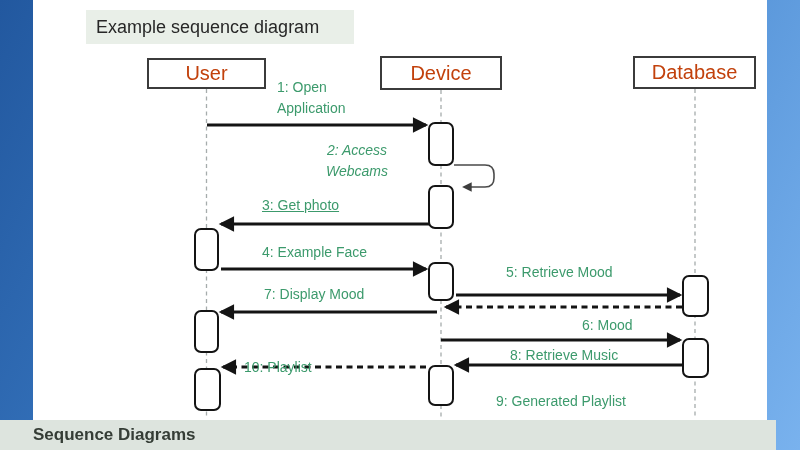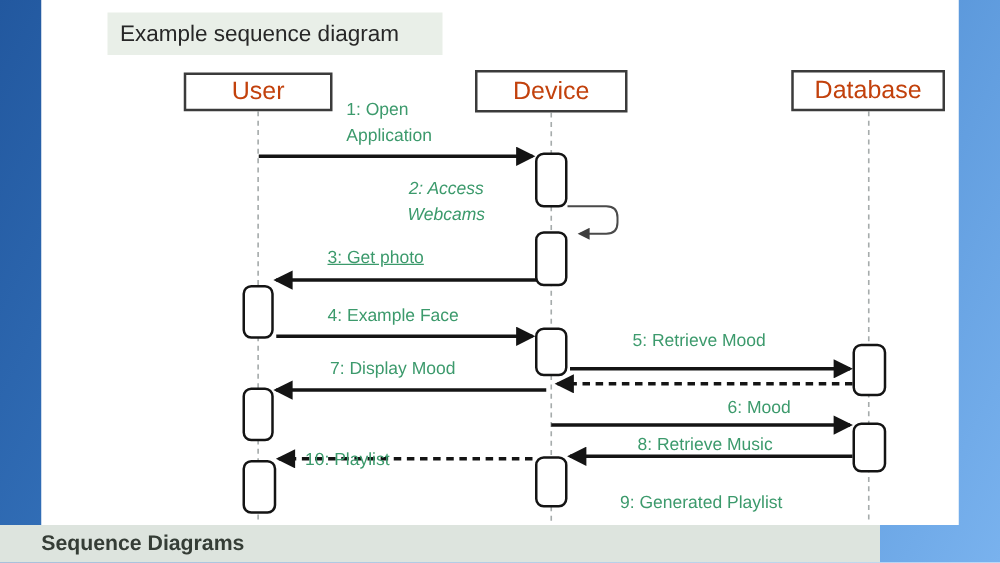--- a/index.html
+++ b/index.html
@@ -14,21 +14,21 @@
     position:absolute;left:33px;top:0;width:734px;height:420px;
     background:#ffffff;
   }
   .title-chip{
     position:absolute;left:38px;top:10px;width:268px;height:34px;
     background:#e9efe8;
     color:#272727;font-size:18px;line-height:34px;padding-left:10px;
     box-sizing:border-box;white-space:nowrap;margin-left:48px;
   }
   .footer-bar{
-    position:absolute;left:0;top:420px;width:704px;height:30px;
+    position:absolute;left:0;top:420px;width:776px;height:30px;
     background:#dde4de;
     color:#353d36;font-size:17px;font-weight:bold;line-height:30px;
     padding-left:33px;box-sizing:border-box;
   }
   .actor{
     position:absolute;background:#ffffff;border:2px solid #3b3b3b;
     box-sizing:border-box;display:flex;align-items:center;justify-content:center;
     font-size:20px;color:#c2410c;
   }
   .actor.user{left:147px;top:58px;width:119px;height:31px;}

